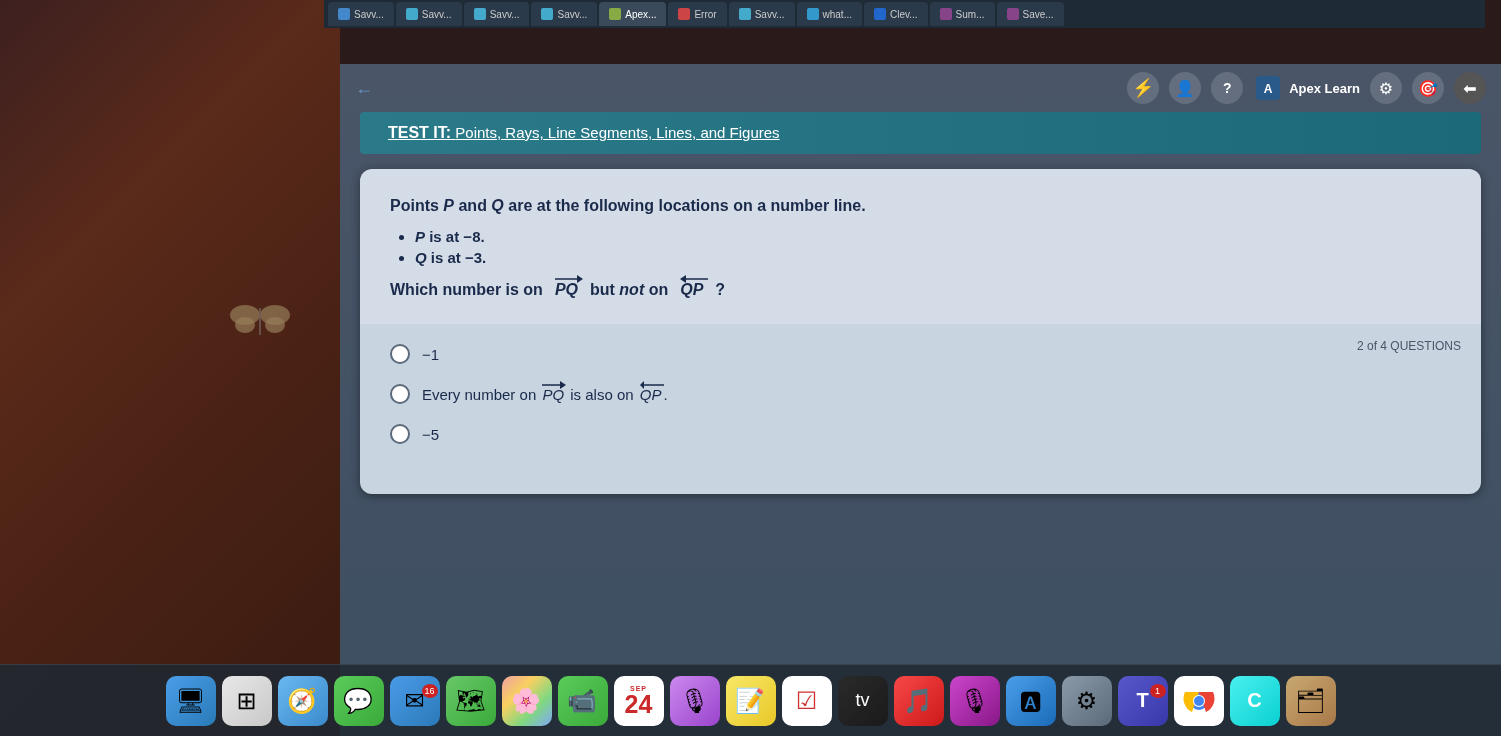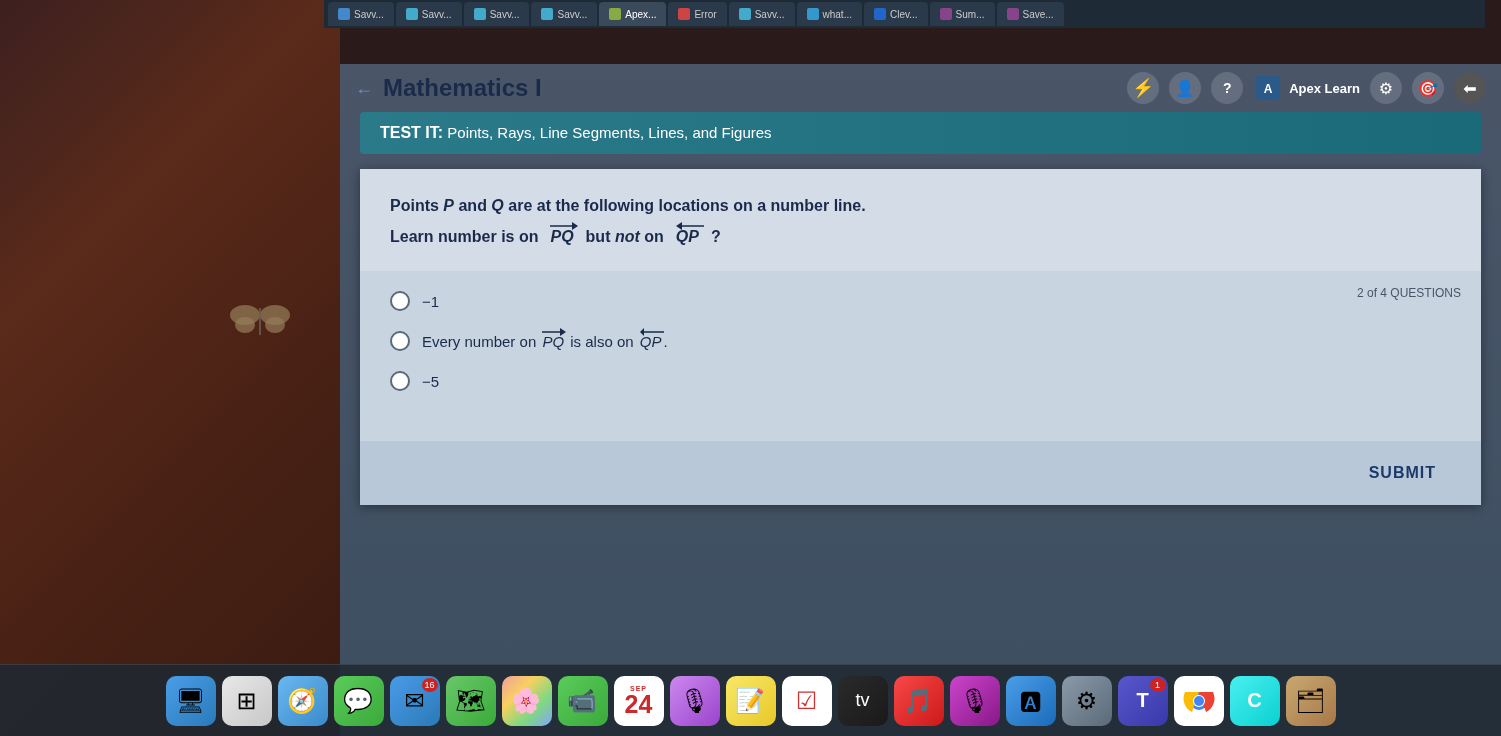--- a/index.html
+++ b/index.html
@@ -97,34 +97,35 @@
       font-size: 24px;
       color: #1a2a4a;
       font-weight: bold;
     }
 
     
     .test-it-banner {
       margin: 0 20px;
       background: linear-gradient(90deg, #2a7a8a 0%, #1a6a7a 100%);
       border-radius: 4px;
-      padding: 12px 20px;
+      padding: 12px 28px;
       color: white;
       font-size: 15px;
+      text-decoration: underline;
     }
 
     .test-it-banner .label {
       font-weight: bold;
       font-size: 16px;
     }
 
     
     .question-card-wrapper {
       margin: 15px 20px;
-      border-radius: 0;
+      border-radius: 12px;
       overflow: hidden;
       box-shadow: 0 2px 10px rgba(0,0,0,0.4);
     }
 
     .question-top {
       background: #d4dce8;
       padding: 25px 30px;
     }
 
     .question-text {
@@ -275,21 +276,21 @@
     .dock-item.podcastapp { background: linear-gradient(135deg, #cc44cc, #881888); }
     .dock-item.appstore { background: linear-gradient(135deg, #4a9ee8, #1a6ab8); }
     .dock-item.settings { background: linear-gradient(135deg, #8a9aa8, #5a6a78); }
     .dock-item.teams { background: linear-gradient(135deg, #5858cc, #3838aa); }
     .dock-item.chrome { background: white; }
     .dock-item.canva { background: linear-gradient(135deg, #4af0f0, #0ad0d0); }
     .dock-item.finder2 { background: linear-gradient(135deg, #c8a870, #a87848); }
 
     .dock-badge {
       position: absolute;
-      top: 2px;
+      top: 8px;
       right: 2px;
       width: 16px;
       height: 14px;
       border-radius: 50%;
       background: #cc2222;
       color: white;
       font-size: 9px;
       display: flex;
       align-items: center;
       justify-content: center;
@@ -414,21 +415,20 @@
     <div class="tab-icon" style="background:#884488;"></div>
     <span>Save...</span>
   </div>
 </div>
 
 <div class="page-content">
 
   <div class="header-row">
     <div class="header-left">
       <button class="back-btn">←</button>
-      <span class="page-title">Mathematics I</span>
     </div>
     <div class="header-right">
 
       <div class="gear-icon-btn" style="font-size:18px; color:#ddd;">
         <span>⚡</span>
       </div>
 
       <div class="gear-icon-btn">
         <span>👤</span>
       </div>
@@ -465,22 +465,30 @@
     <span class="label">TEST IT:</span>
     <span>Points, Rays, Line Segments, Lines, and Figures</span>
   </div>
 
   <div class="question-card-wrapper">
 
     <div class="question-top">
       <div class="question-text">
         Points <em>P</em> and <em>Q</em> are at the following locations on a number line.
       </div>
+      <ul class="bullet-list">
+        <li>
+          <em>P</em> is at −8.
+        </li>
+        <li>
+          <em>Q</em> is at −3.
+        </li>
+      </ul>
       <div class="question-line">
-        <span>Learn number is on</span>
+        <span>Which number is on</span>
 
         <span style="display:inline-block; position:relative; margin: 0 4px;">
           <svg width="28" height="22" viewBox="0 0 28 22" style="position:absolute;top:-18px;left:0;">
             <line x1="0" y1="16" x2="22" y2="16" stroke="#1a2a4a" stroke-width="1.5"></line>
             <polygon points="22,12 28,16 22,20" fill="#1a2a4a"></polygon>
           </svg>
           <em style="font-style:italic;">PQ</em>
         </span>
         <span>but <em>not</em> on</span>
 
@@ -525,23 +533,20 @@
           </span>.
         </span>
       </div>
 
       <div class="answer-option">
         <div class="radio-circle"></div>
         <span class="answer-label">−5</span>
       </div>
     </div>
 
-    <div class="submit-footer">
-      <button class="submit-btn">SUBMIT</button>
-    </div>
   </div>
 
 </div>
 
 <div class="mac-dock">
   <div class="dock-item finder">
     <span>🖥</span>
   </div>
   <div class="dock-item launchpad">
     <span>⊞</span>

